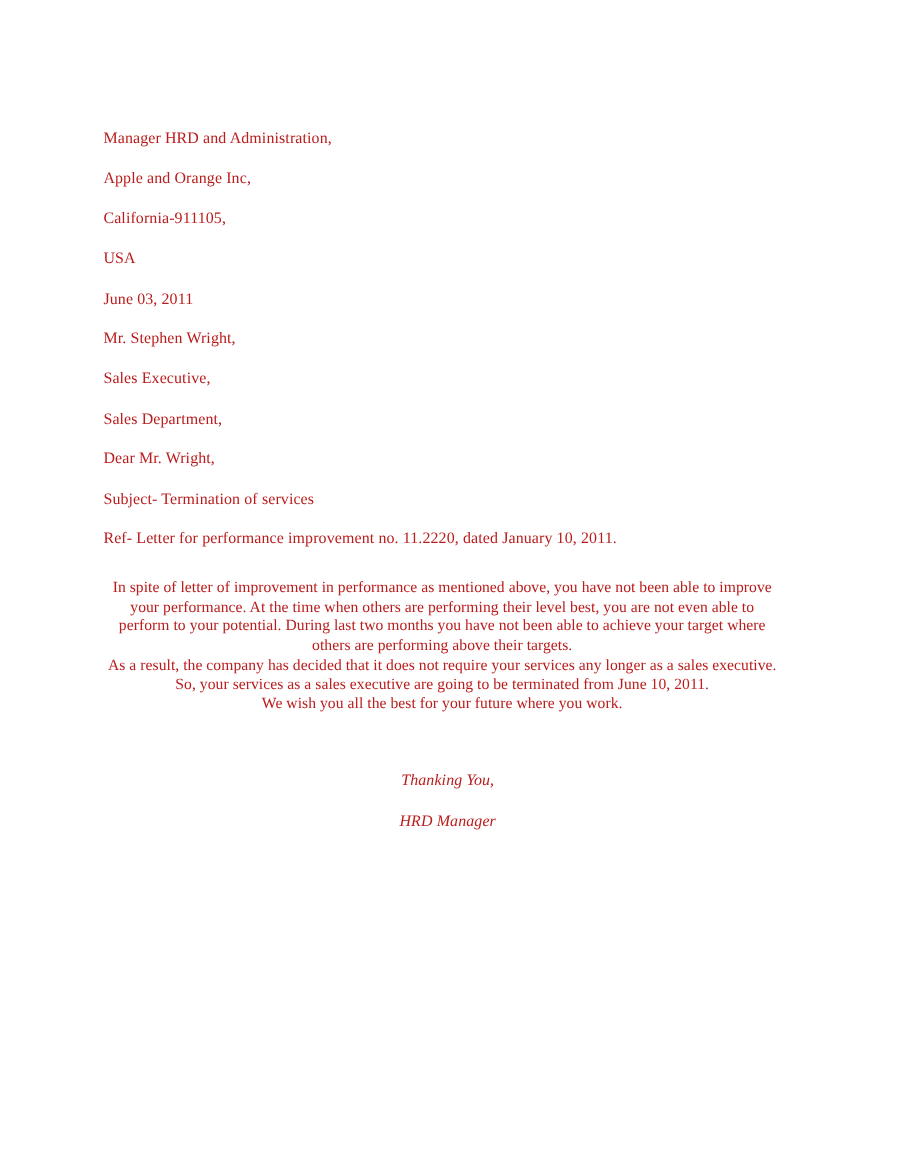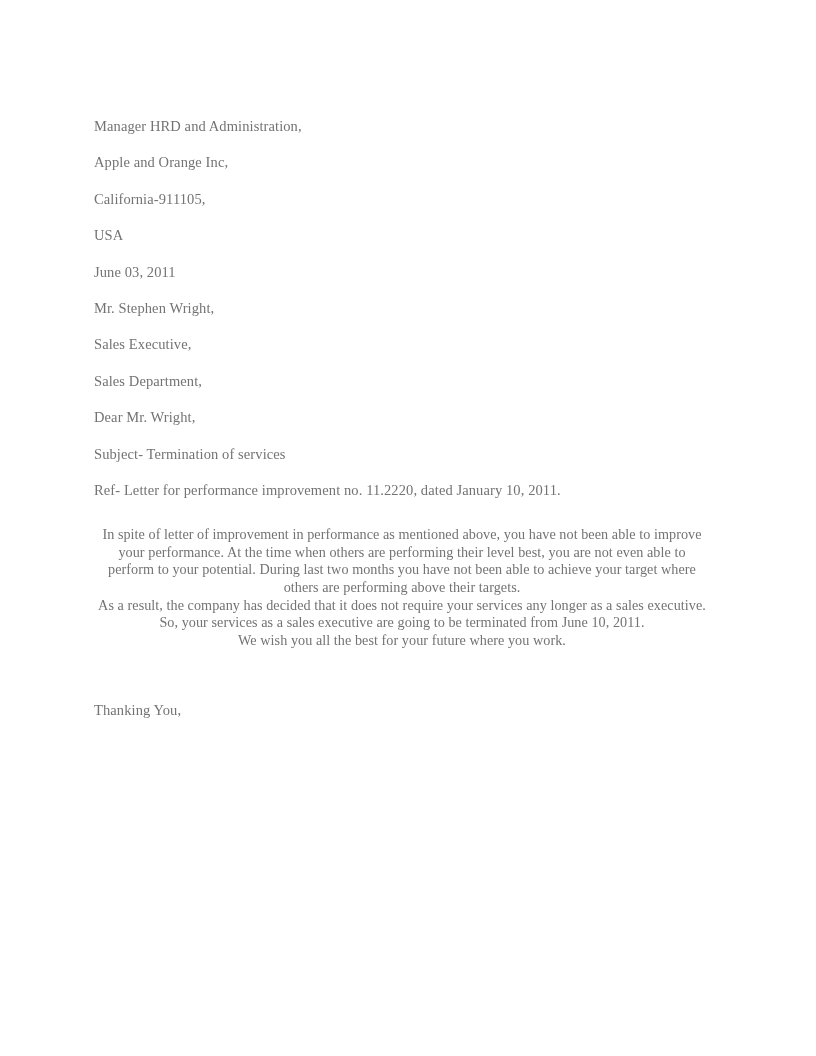--- a/index.html
+++ b/index.html
@@ -8,21 +8,21 @@
     background: #ffffff;
   }
   .page {
     position: relative;
     width: 816px;
     height: 1056px;
     background: #ffffff;
     box-sizing: border-box;
     overflow: hidden;
     font-family: "Liberation Serif", "DejaVu Serif", serif;
-    color: #737373;
+    color: #b91c1c;
   }
   .letter {
     position: absolute;
     left: 94px;
     top: 108px;
     width: 616px;
   }
   
   .addr-line {
     font-size: 14.5px;
@@ -43,21 +43,22 @@
     margin-top: 18px;
   }
   .gap-between-paras {
   }
   
   .closing {
     position: absolute;
     left: 94px;
     top: 692px;
     width: 626px;
-    text-align: left;
+    text-align: center;
+    font-style: italic;
   }
   .closing-line {
     font-size: 14.5px;
     line-height: 37px;
     height: 37px;
     white-space: nowrap;
     letter-spacing: 0.1px;
   }
 </style>
 </head>
@@ -89,15 +90,16 @@
     <div class="addr-line">Ref- Letter for performance improvement no. 11.2220, dated January 10, 2011.</div>
 
     <p class="body-para gap-before-body">In spite of letter of improvement in performance as mentioned above, you have not been able to improve your performance. At the time when others are performing their level best, you are not even able to perform to your potential. During last two months you have not been able to achieve your target where others are performing above their targets.</p>
     <p class="body-para gap-between-paras">As a result, the company has decided that it does not require your services any longer as a sales executive. So, your services as a sales executive are going to be terminated from June 10, 2011.</p>
     <p class="body-para gap-between-paras">We wish you all the best for your future where you work.</p>
 
   </div>
 
   <div class="closing">
     <div class="closing-line">Thanking You,</div>
+    <div class="closing-line">HRD Manager</div>
   </div>
 
 </div>
 
 </body></html>

